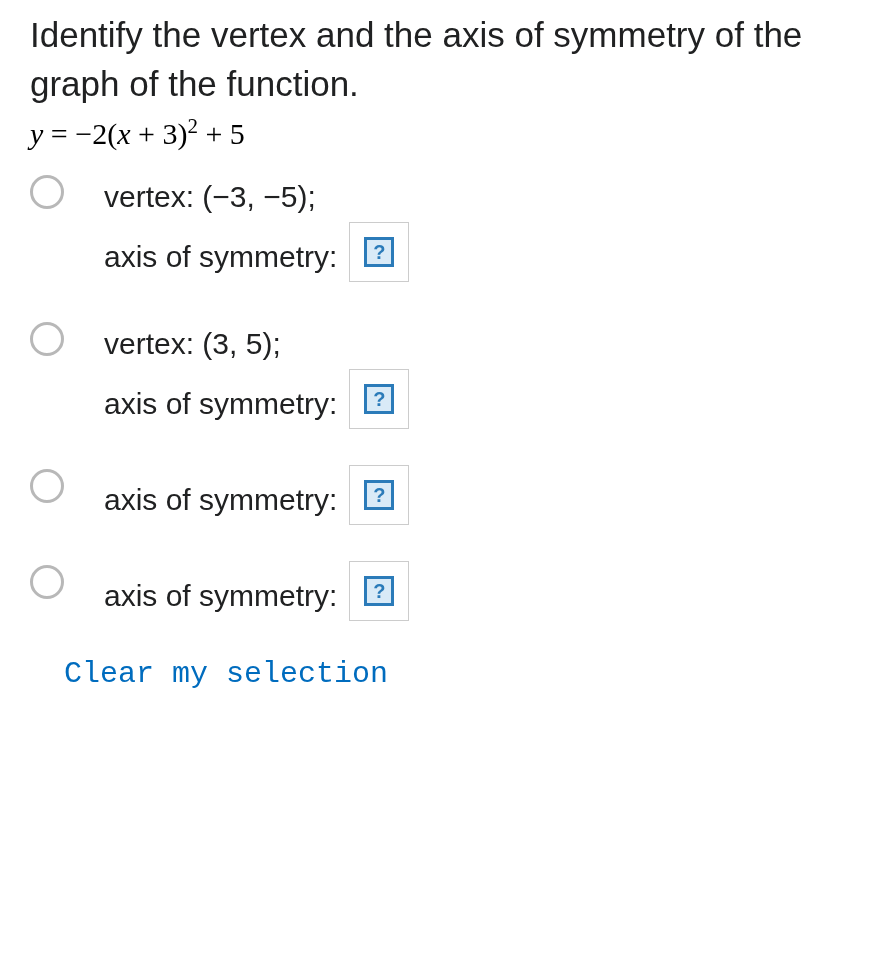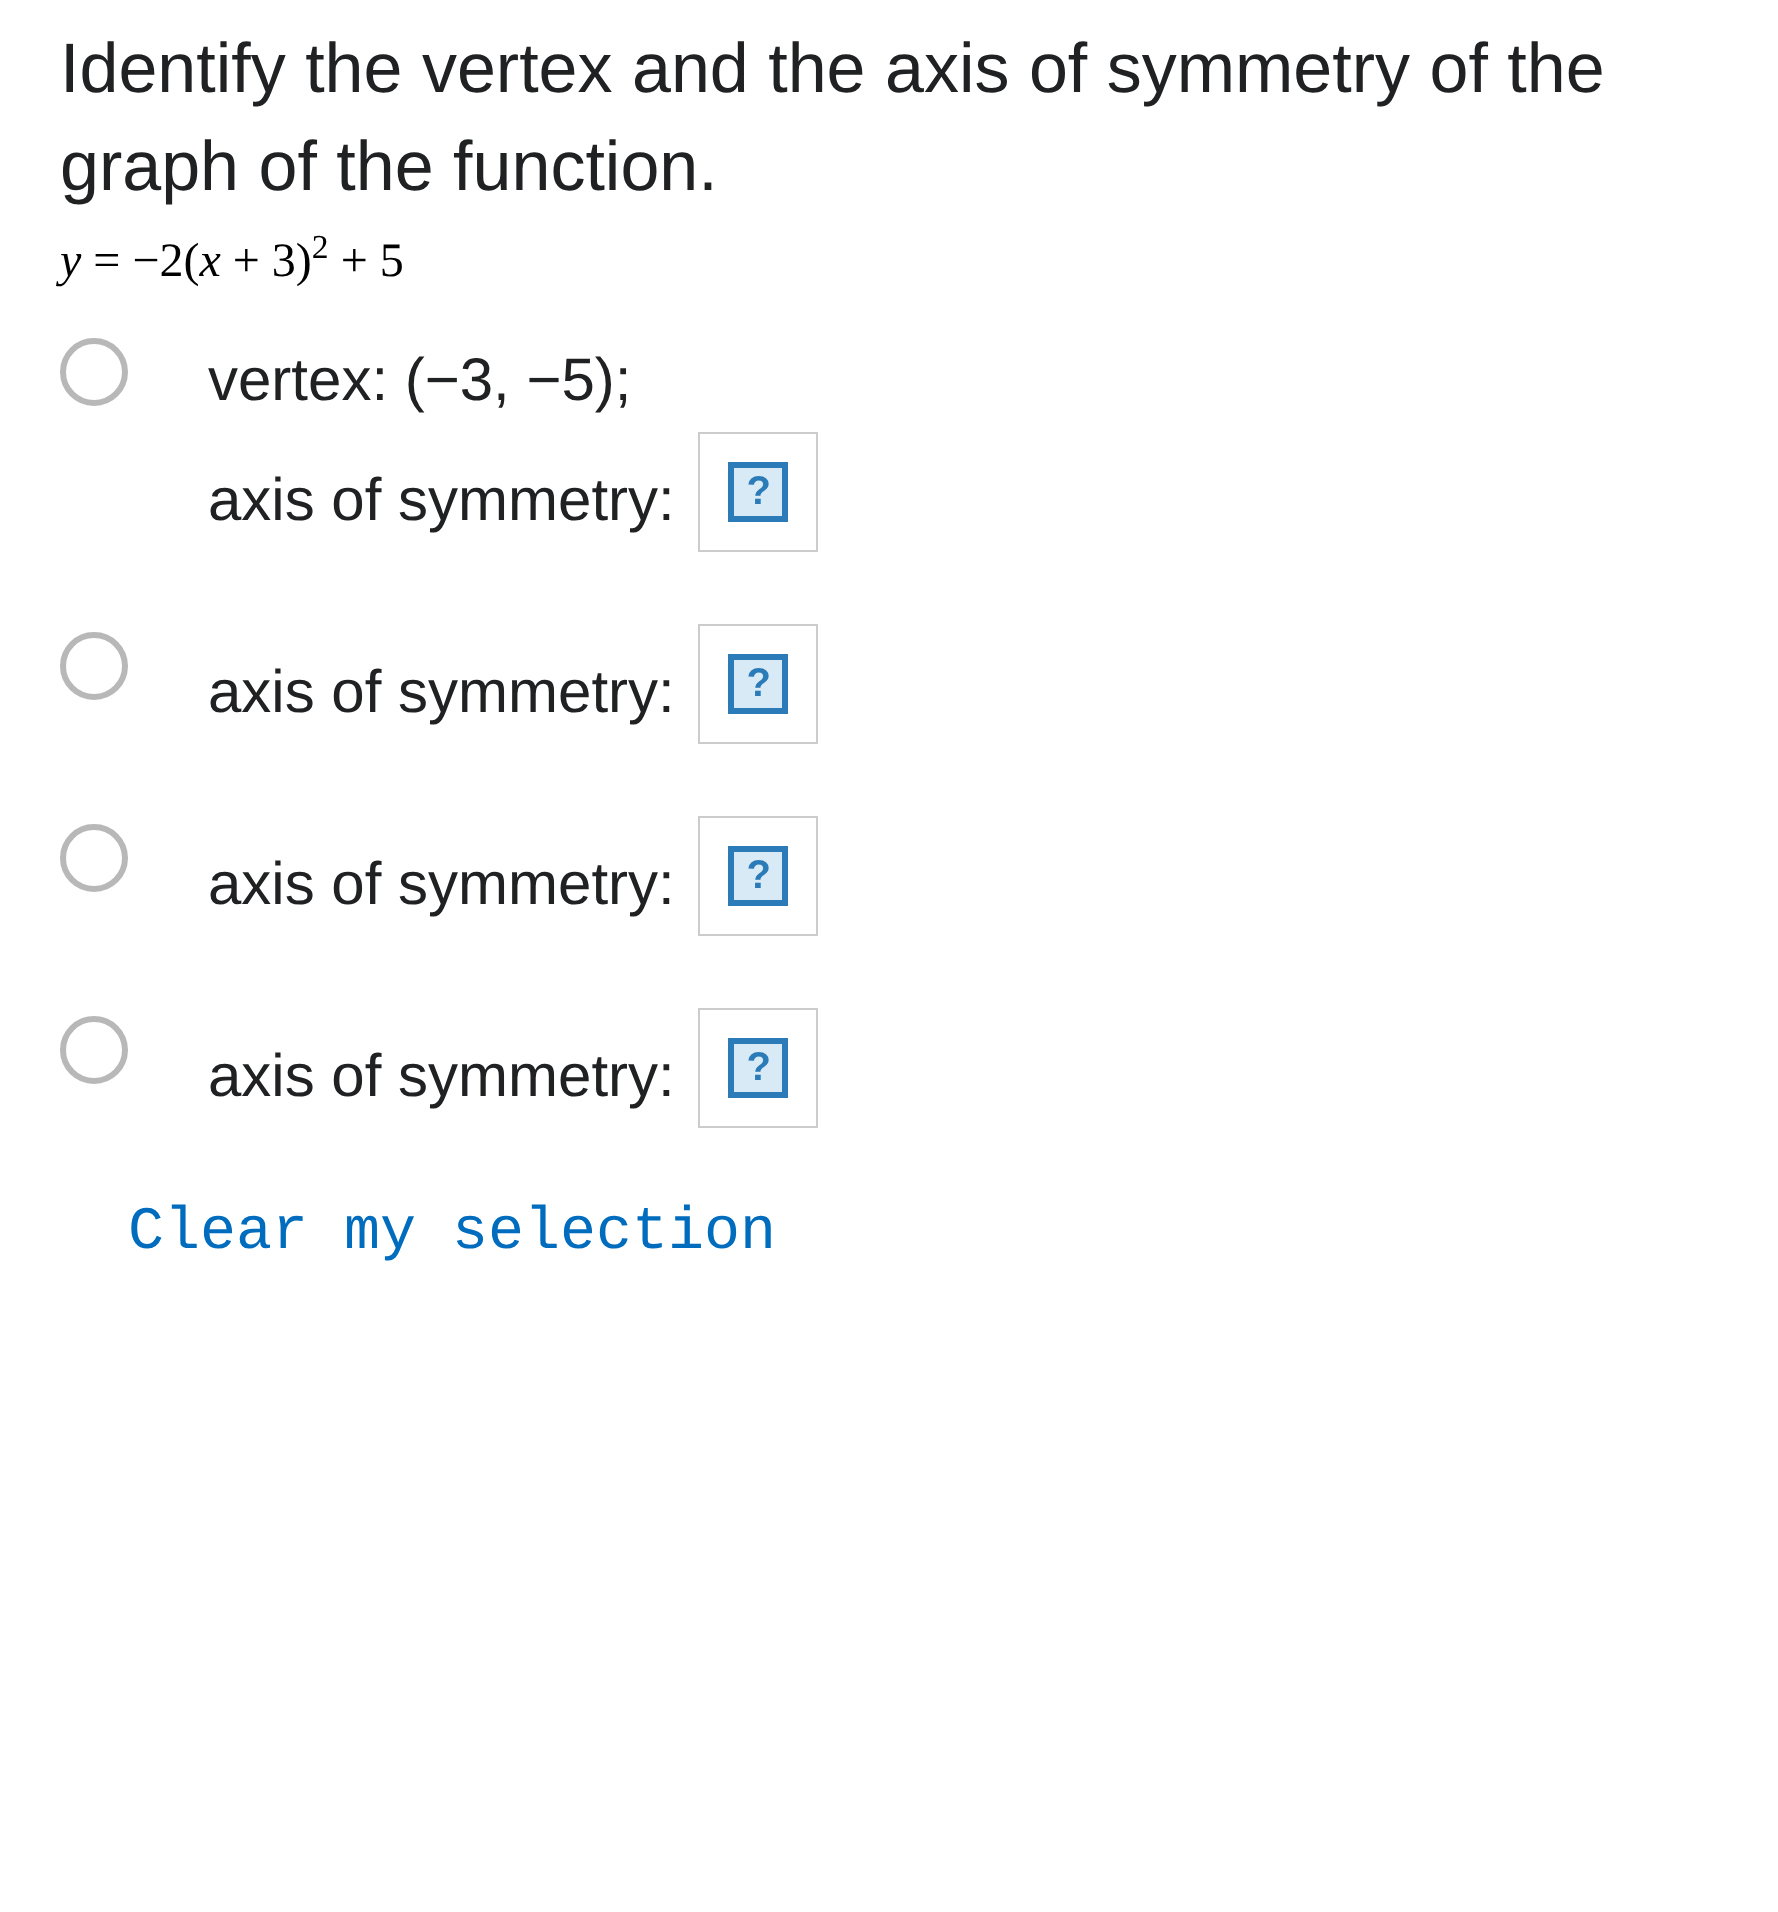--- a/index.html
+++ b/index.html
@@ -16,21 +16,21 @@
       color: #202122;
     }
     .question-prompt {
       font-size: 35px;
       line-height: 1.4;
       margin-bottom: 6px;
       color: #202122;
     }
     .equation {
       font-family: 'Cambria Math', 'Times New Roman', serif;
-      font-size: 24px;
+      font-size: 30px;
       font-style: italic;
       margin-bottom: 20px;
       color: #000;
     }
     .equation .roman {
       font-style: normal;
     }
     .equation sup {
       font-size: 0.7em;
       font-style: normal;
@@ -120,20 +120,23 @@
           <span class="placeholder-inner">?</span>
         </span>
       </div>
     </div>
   </div>
 
   <div class="option">
     <div class="radio"></div>
     <div class="option-text">
       <div class="option-line">
+        <span>vertex: (3, 5);</span>
+      </div>
+      <div class="option-line">
         <span>axis of symmetry:</span>
         <span class="placeholder-box">
           <span class="placeholder-inner">?</span>
         </span>
       </div>
     </div>
   </div>
 
   <div class="option">
     <div class="radio"></div>

